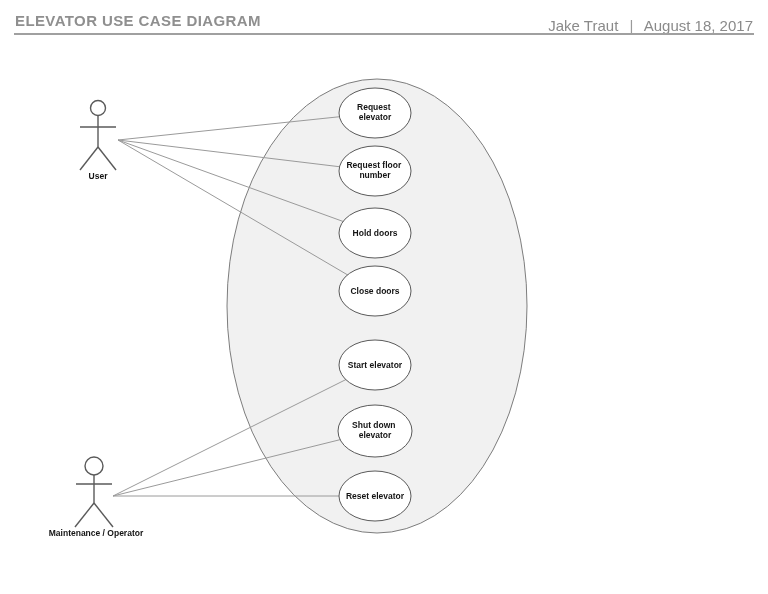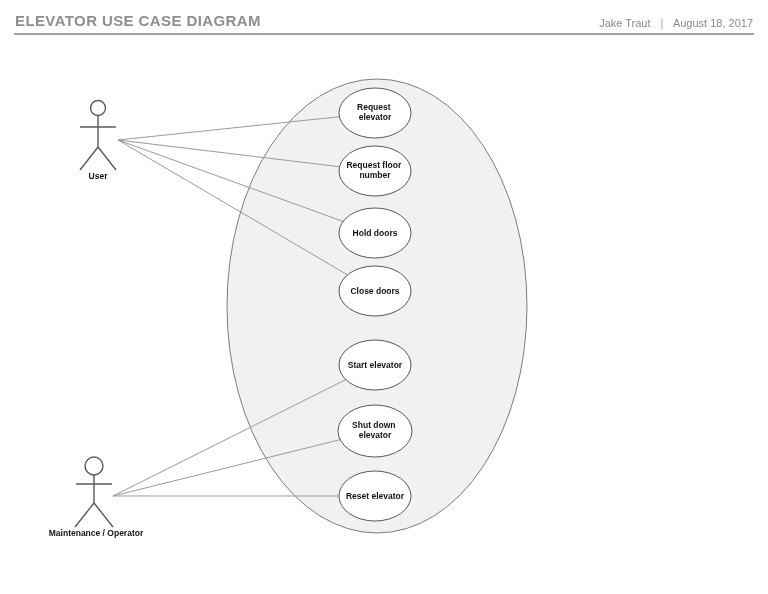--- a/index.html
+++ b/index.html
@@ -22,21 +22,21 @@
     font-size: 15px;
     font-weight: bold;
     letter-spacing: 0.4px;
     color: #8f8f8f;
     margin: 0;
   }
   .header-meta {
     position: absolute;
     right: 15px;
     top: 17px;
-    font-size: 11px;
+    font-size: 15px;
     color: #8a8a8a;
     white-space: nowrap;
   }
   .header-meta .sep {
     display: inline-block;
     margin: 0 7px;
     color: #9a9a9a;
   }
   .header-rule {
     position: absolute;

